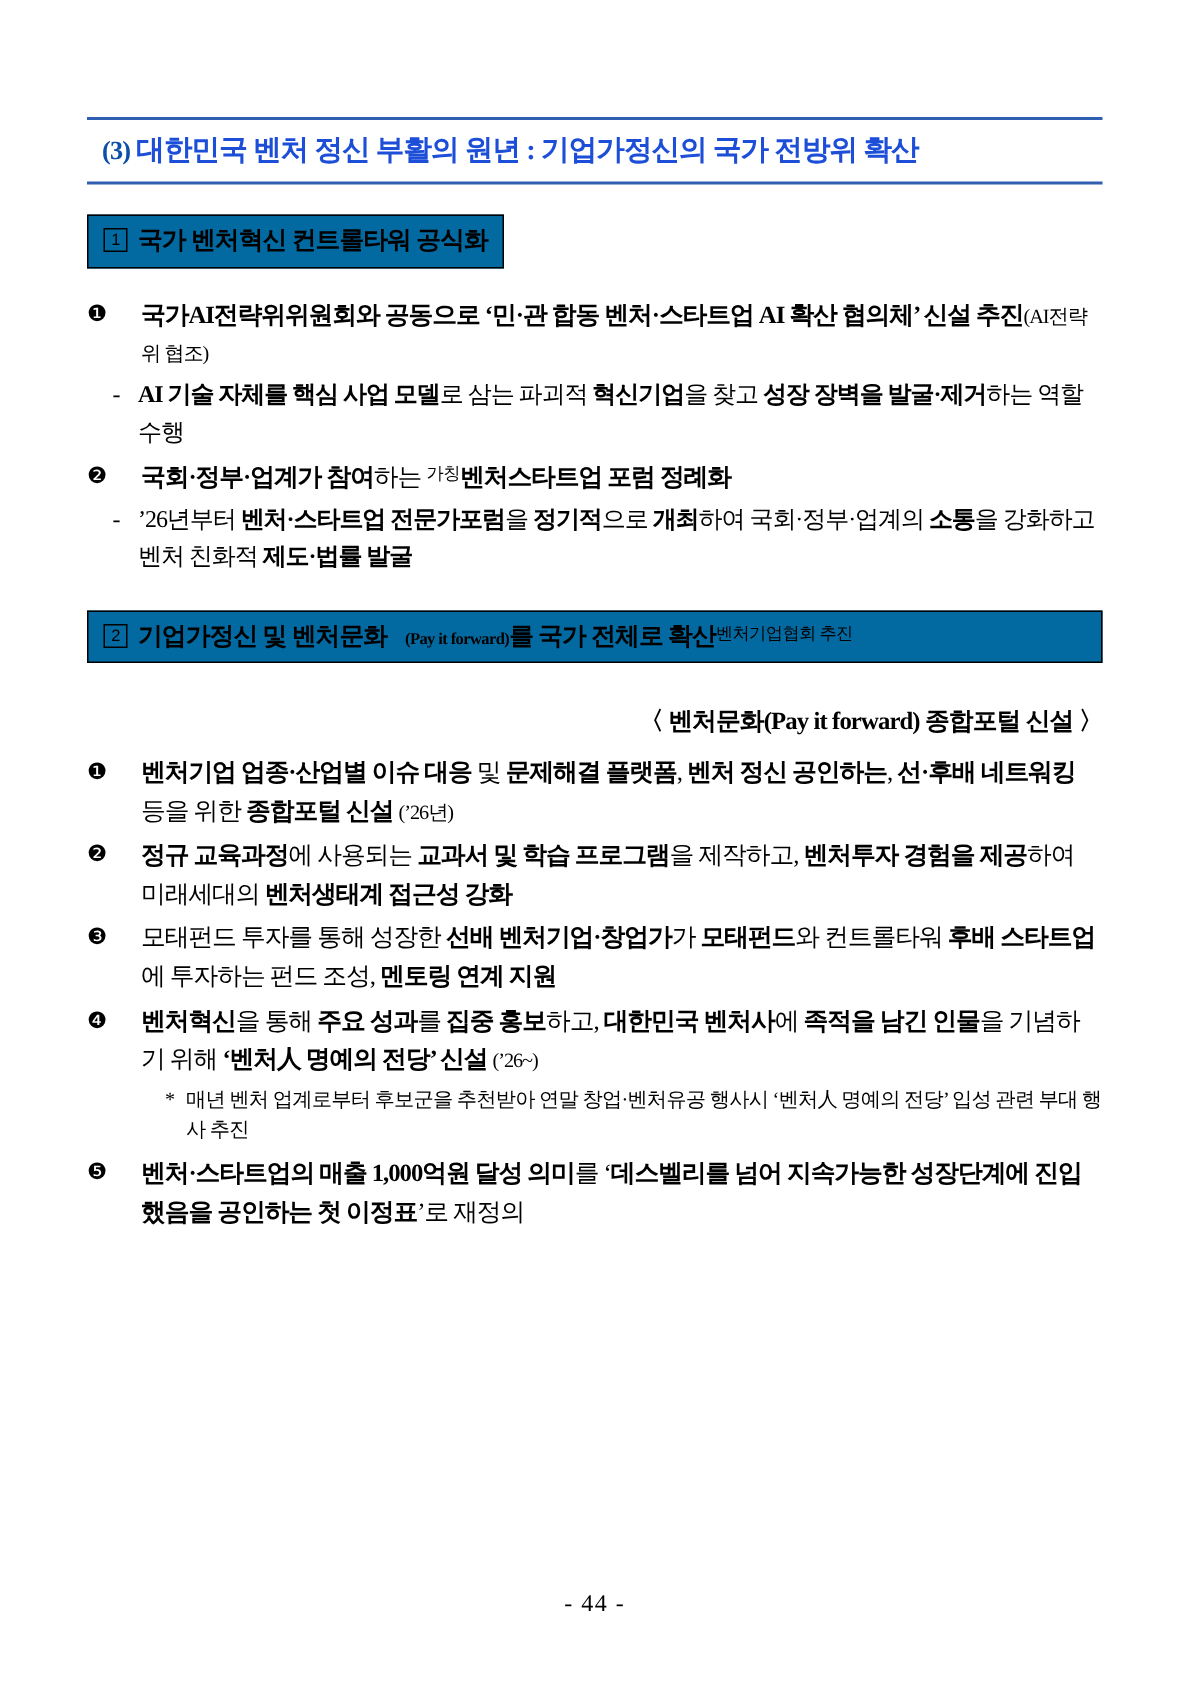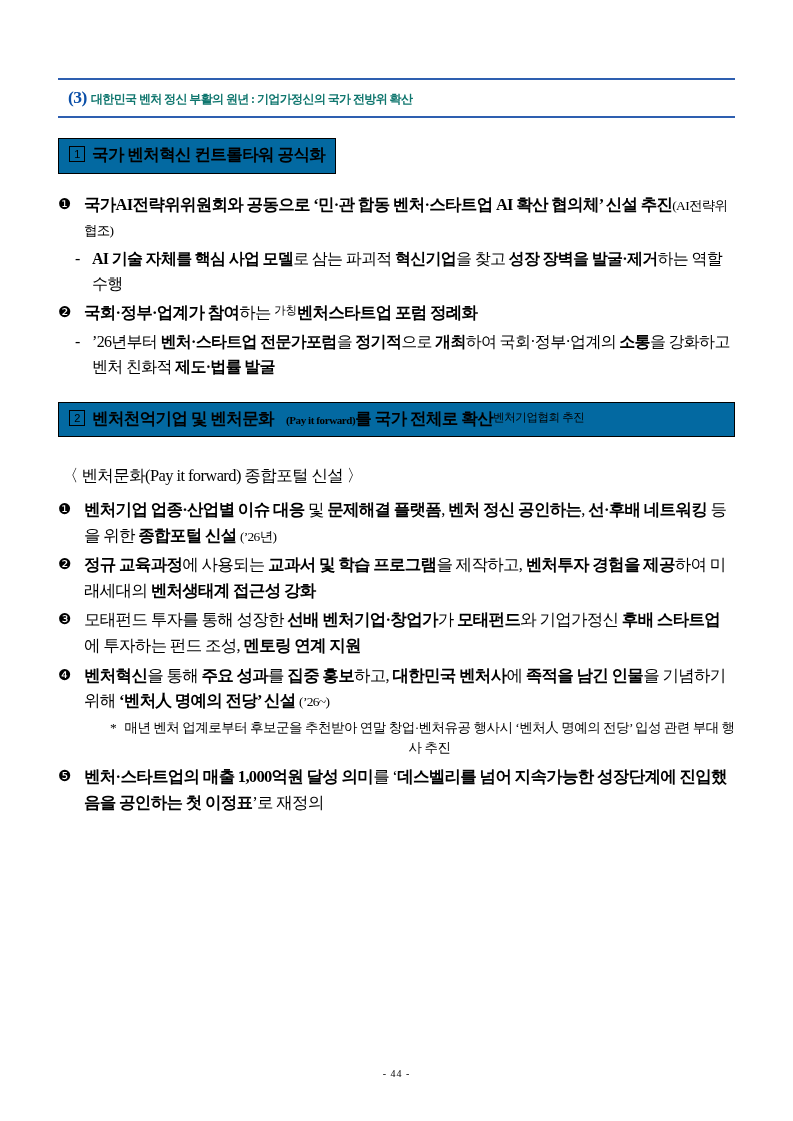--- a/index.html
+++ b/index.html
@@ -30,23 +30,23 @@
     padding: 7px 4px 8px 10px;
     margin-bottom: 20px;
   }
   .section-head .num {
     color: #0b4fa8;
     font-weight: bold;
     font-size: 17.5px;
     letter-spacing: -0.5px;
   }
   .section-head .title {
-    color: #0f766e;
-    font-weight: bold;
-    font-size: 12px;
+    color: #1d4ed8;
+    font-weight: bold;
+    font-size: 19px;
     letter-spacing: -0.6px;
   }
 
   
   .box-head {
     border: 1.3px solid #000;
     background: #0369a1;
     padding: 6px 10px 7px 10px;
     display: inline-block;
     margin-bottom: 18px;
@@ -98,20 +98,21 @@
   }
   .bullet .mark {
     flex: 0 0 auto;
     width: 26px;
     font-size: 15px;
     font-family: "DejaVu Sans", sans-serif;
     line-height: 1.62;
   }
   .bullet .txt {
     flex: 1 1 auto;
+    margin-left: 10px;
   }
   b, .bold { font-weight: bold; }
 
   .dash {
     display: flex;
     align-items: flex-start;
     font-size: 16px;
     line-height: 1.55;
     letter-spacing: -0.7px;
     margin: 2px 0 4px 0;
@@ -119,48 +120,49 @@
   }
   .dash .mark {
     flex: 0 0 auto;
     width: 17px;
     font-family: "Liberation Serif", serif;
   }
   .dash .txt { flex: 1 1 auto; }
 
   .angle {
     font-size: 16.5px;
-    font-weight: normal;
+    font-weight: bold;
     letter-spacing: -0.6px;
     margin: 28px 0 10px 4px;
+    text-align: right;
   }
   .angle .small { font-size: 13.5px; }
 
   .star {
     display: flex;
     align-items: flex-start;
     font-size: 13.5px;
     line-height: 1.5;
     letter-spacing: -0.5px;
     padding-left: 52px;
     margin: 3px 0 6px 0;
   }
   .star .mark { flex: 0 0 auto; width: 14px; }
-  .star .txt { flex: 1 1 auto; text-align: center; }
+  .star .txt { flex: 1 1 auto; }
 
   .small-t { font-size: 13.5px; }
   .sup { font-size: 11.5px; vertical-align: 4px; letter-spacing: -0.3px; }
 
   .pager {
     position: absolute;
     left: 0;
     right: 0;
     bottom: 42px;
     text-align: center;
-    font-size: 10px;
+    font-size: 16px;
     letter-spacing: 1px;
   }
 </style>
 </head>
 <body>
 
 <div class="page">
 
   <div class="section-head">
     <span class="num">(3)</span>
@@ -191,38 +193,38 @@
 
     <div class="dash">
       <span class="mark">-</span>
       <span class="txt"><span>’26년부터 </span><b>벤처·스타트업 전문가포럼</b><span>을 </span><b>정기적</b><span>으로 </span><b>개최</b><span>하여 국회·정부·업계의 </span><b>소통</b><span>을 강화하고 벤처 친화적 </span><b>제도·법률 발굴</b></span>
     </div>
 
   </div>
 
   
   <div class="box-head wide" style="margin-top:22px;">
-    <span class="box-num">2</span><span>벤처천억기업 및 벤처문화</span><span class="small-inline">(Pay it forward)</span><span>를 국가 전체로 확산</span><span class="sup-note">벤처기업협회 추진</span>
+    <span class="box-num">2</span><span>기업가정신 및 벤처문화</span><span class="small-inline">(Pay it forward)</span><span>를 국가 전체로 확산</span><span class="sup-note">벤처기업협회 추진</span>
   </div>
 
   <div class="angle">〈 벤처문화(Pay it forward) 종합포털 신설 〉</div>
 
   <div class="bullet">
     <span class="mark">❶</span>
     <span class="txt"><b>벤처기업 업종·산업별 이슈 대응</b><span> 및 </span><b>문제해결 플랫폼</b><span>, </span><b>벤처 정신 공인하는</b><span>, </span><b>선·후배 네트워킹</b><span> 등을 위한 </span><b>종합포털 신설</b> <span class="small-t">(’26년)</span></span>
   </div>
 
   <div class="bullet">
     <span class="mark">❷</span>
     <span class="txt"><b>정규 교육과정</b><span>에 사용되는 </span><b>교과서 및 학습 프로그램</b><span>을 제작하고, </span><b>벤처투자 경험을 제공</b><span>하여 미래세대의 </span><b>벤처생태계 접근성 강화</b></span>
   </div>
 
   <div class="bullet">
     <span class="mark">❸</span>
-    <span class="txt"><span>모태펀드 투자를 통해 성장한 </span><b>선배 벤처기업·창업가</b><span>가 </span><b>모태펀드</b><span>와 기업가정신 </span><b>후배 스타트업</b><span>에 투자하는 펀드 조성, </span><b>멘토링 연계 지원</b></span>
+    <span class="txt"><span>모태펀드 투자를 통해 성장한 </span><b>선배 벤처기업·창업가</b><span>가 </span><b>모태펀드</b><span>와 컨트롤타워 </span><b>후배 스타트업</b><span>에 투자하는 펀드 조성, </span><b>멘토링 연계 지원</b></span>
   </div>
 
 
   <div class="bullet">
     <span class="mark">❹</span>
     <span class="txt"><b>벤처혁신</b><span>을 통해 </span><b>주요 성과</b><span>를 </span><b>집중 홍보</b><span>하고, </span><b>대한민국 벤처사</b><span>에 </span><b>족적을 남긴 인물</b><span>을 기념하기 위해 </span><b>‘벤처人 명예의 전당’ 신설</b> <span class="small-t">(’26~)</span></span>
   </div>
 
   <div class="star">
     <span class="mark">*</span>

